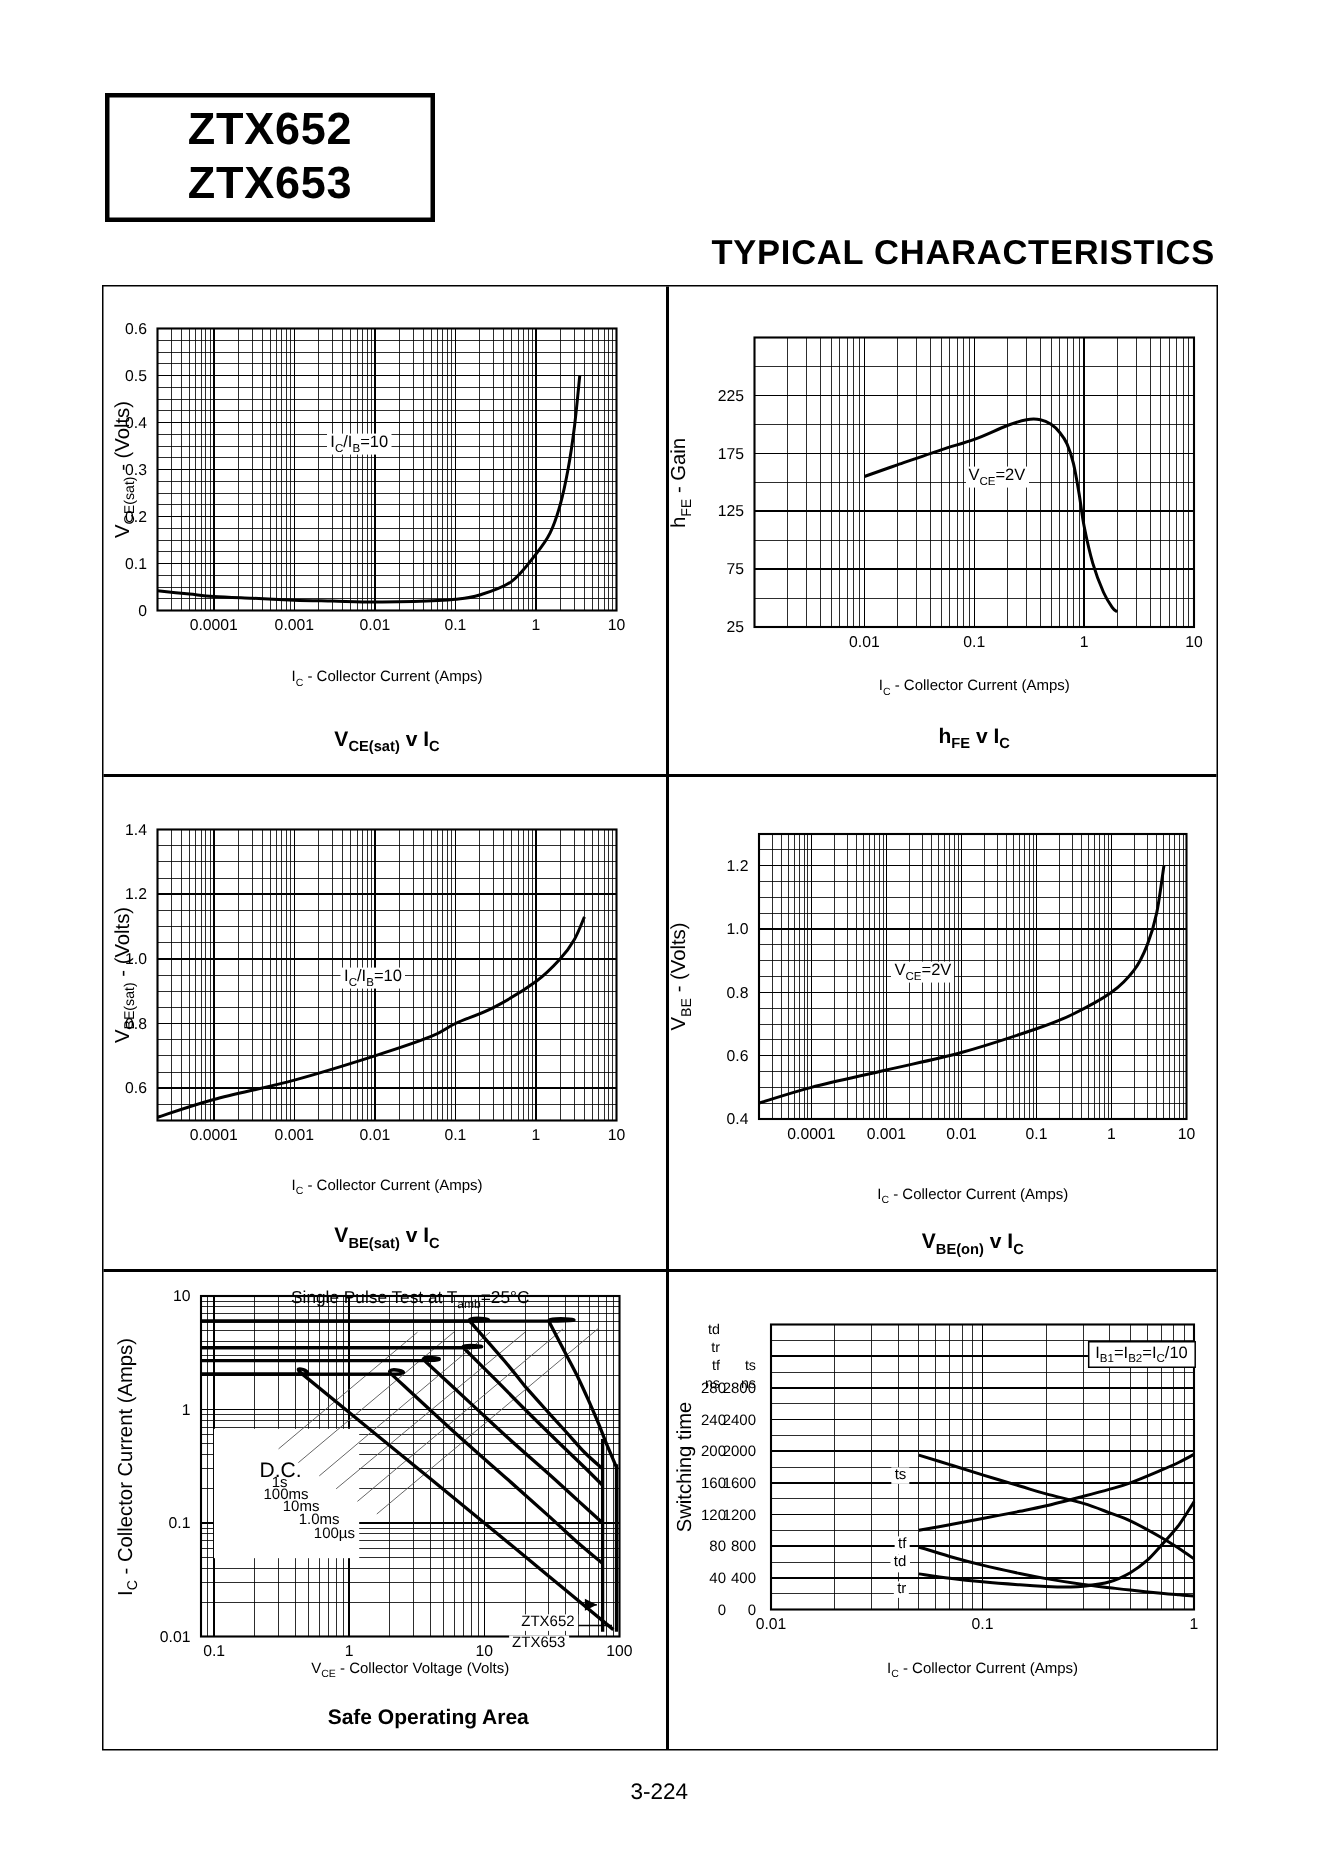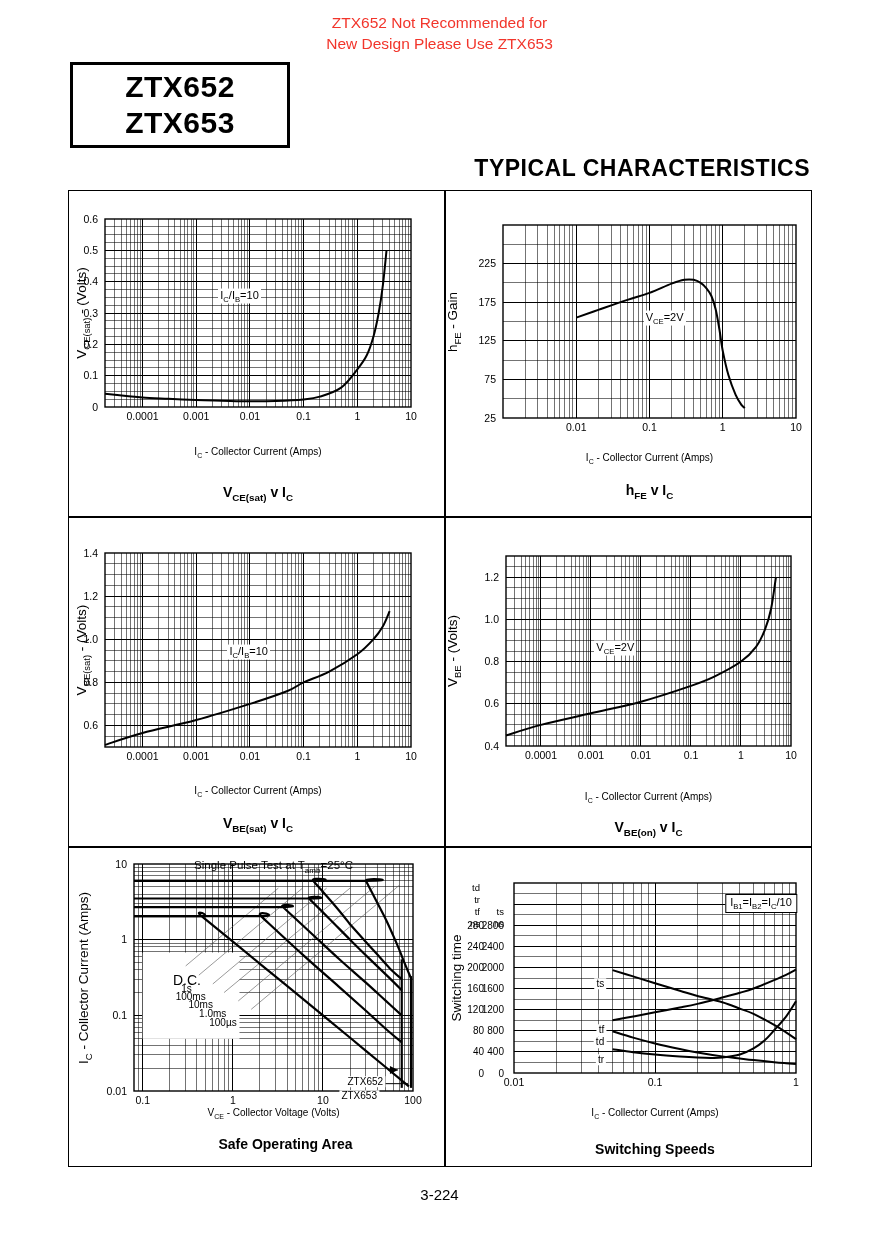--- a/index.html
+++ b/index.html
@@ -34,24 +34,20 @@
   .rich sub,.ann sub{font-size:0.7em;line-height:1;}
   .ann{position:absolute;white-space:nowrap;line-height:1.15;margin-top:12px;}
   .ann.bg{background:#fff;padding:0 2px;}
   .ann.brd{border:1.2px solid #000;padding:1px 4px;background:#fff;}
   .footer{position:absolute;left:0;top:1186px;width:879px;text-align:center;font-size:15px;}
 </style>
 </head>
 <body>
 
 <div class="page">
-  <div class="red-note" style="color: rgb(242, 53, 43);">
-    <div>ZTX652 Not Recommended for</div>
-    <div>New Design Please Use ZTX653</div>
-  </div>
 
   <div class="part-box">
     <div>ZTX652</div>
     <div>ZTX653</div>
   </div>
 
   <div class="main-title">TYPICAL CHARACTERISTICS</div>
 
   <div class="grid-box">
     <div class="divider-v"></div>
@@ -569,21 +565,20 @@
           <text x="60" y="146.05555555555554" text-anchor="end" font-size="10">1600</text>
           <text x="40" y="124.94444444444444" text-anchor="end" font-size="10">200</text>
           <text x="60" y="124.94444444444444" text-anchor="end" font-size="10">2000</text>
           <text x="40" y="103.83333333333334" text-anchor="end" font-size="10">240</text>
           <text x="60" y="103.83333333333334" text-anchor="end" font-size="10">2400</text>
           <text x="40" y="82.72222222222223" text-anchor="end" font-size="10">280</text>
           <text x="60" y="82.72222222222223" text-anchor="end" font-size="10">2800</text>
         </svg>
       <div class="ylab rich" style="left: 12px; top: 132px;"><span>Switching time</span></div>
       <div class="xlab rich" style="left: 70px; width: 282px; top: 261px;"><span>I</span><sub>C</sub><span> - Collector Current (Amps)</span></div>
-      <div class="ctitle rich" style="left: 70px; width: 282px; top: 295px;"><span>Switching Speeds</span></div>
     <div class="ann bg" style="left: 162.214px; top: 125.73px; font-size: 10px; transform: translate(-100%, -50%);">ts</div>
         <div class="ann bg" style="left: 162.214px; top: 172.09px; font-size: 10px; transform: translate(-100%, -50%);">tf</div>
         <div class="ann bg" style="left: 162.214px; top: 184.25px; font-size: 10px; transform: translate(-100%, -50%);">td</div>
         <div class="ann bg" style="left: 162.214px; top: 201.73px; font-size: 10px; transform: translate(-100%, -50%);">tr</div>
         <div class="ann brd" style="left: 352.846px; top: 36.05px; font-size: 11px; transform: translate(-100%, 0%);"><span>I</span><sub>B1</sub><span>=I</span><sub>B2</sub><span>=I</span><sub>C</sub><span>/10</span></div>
         <div class="ann" style="left: 36px; top: 30px; font-size: 9.5px; transform: translate(-100%, -50%);">td</div>
         <div class="ann" style="left: 36px; top: 42px; font-size: 9.5px; transform: translate(-100%, -50%);">tr</div>
         <div class="ann" style="left: 36px; top: 54px; font-size: 9.5px; transform: translate(-100%, -50%);">tf</div>
         <div class="ann" style="left: 36px; top: 66px; font-size: 9.5px; transform: translate(-100%, -50%);">ns</div>
         <div class="ann" style="left: 60px; top: 54px; font-size: 9.5px; transform: translate(-100%, -50%);">ts</div>

